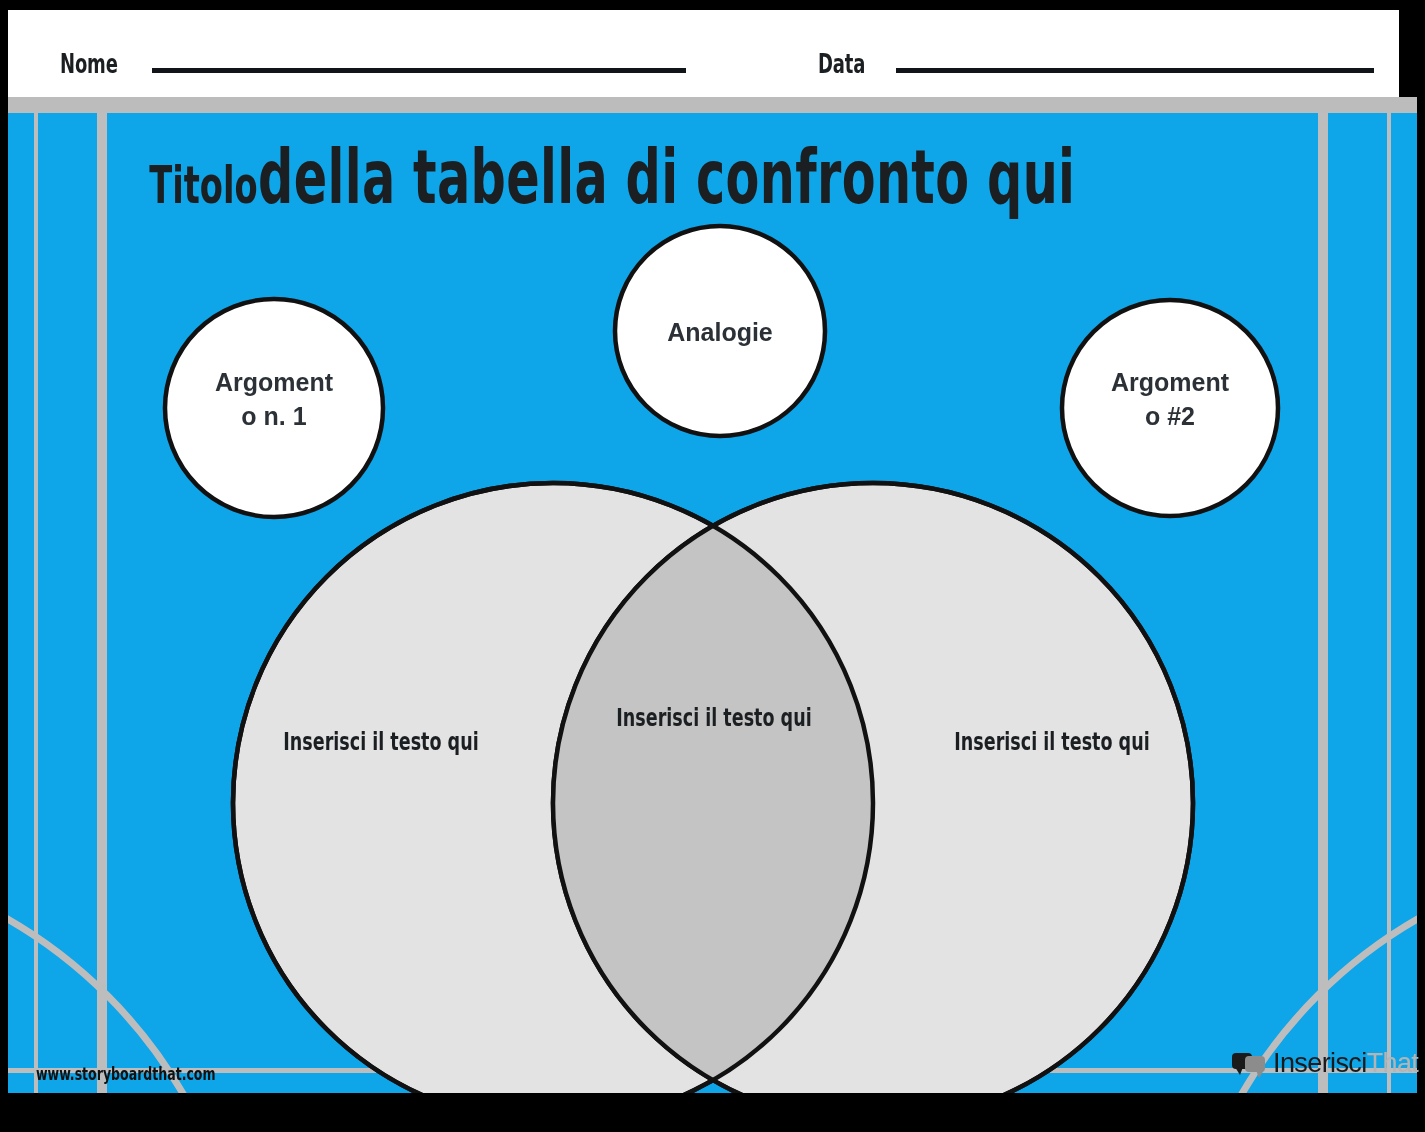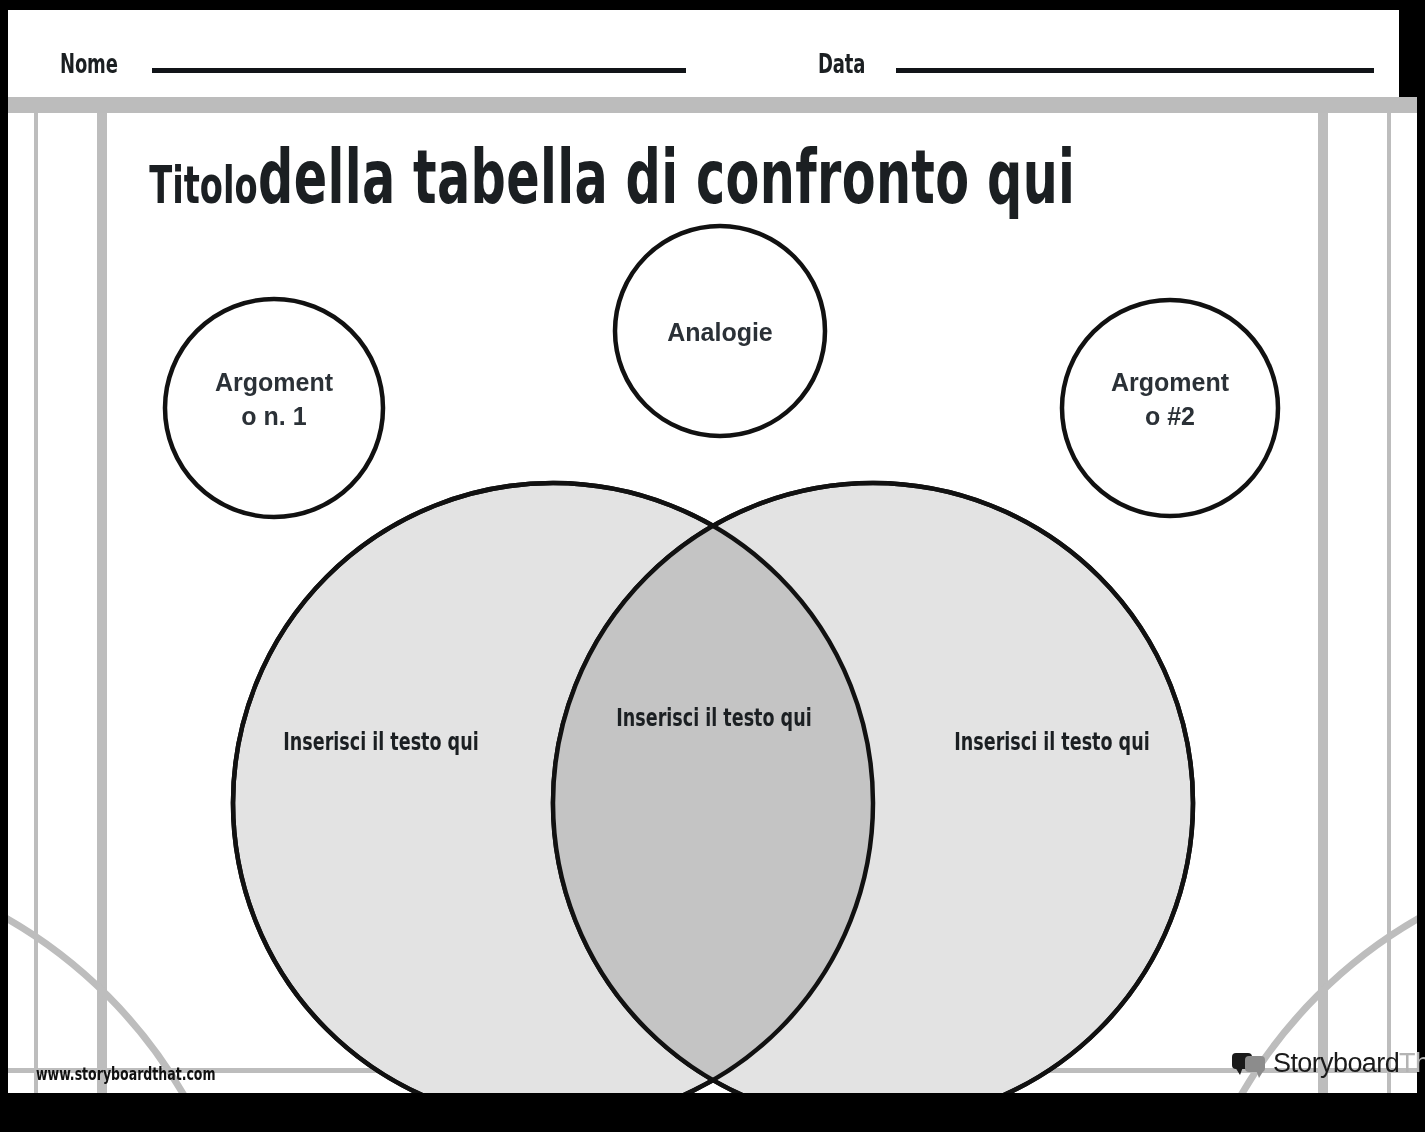--- a/index.html
+++ b/index.html
@@ -67,21 +67,21 @@
     background: #bcbcbc;
   }
 
   
   .body-white {
     position: absolute;
     left: 8px;
     top: 113px;
     width: 1409px;
     height: 980px;
-    background: #ffffff;
+    background: #0ea5e9;
     overflow: hidden;
   }
 
   
   .frame-line { position: absolute; background: #bdbdbd; }
   .v-thin   { left: 26px;   top: 0;    width: 4px;  height: 980px; }
   .v-thick  { left: 89px;   top: 0;    width: 10px; height: 980px; }
   .v-thick-r{ left: 1310px; top: 0;    width: 10px; height: 980px; }
   .v-thin-r { left: 1379px; top: 0;    width: 4px;  height: 980px; }
   .h-bottom { left: 0;      top: 955px;width: 1409px; height: 5px; }
@@ -258,16 +258,16 @@
     </svg>
   </div>
 
   <div class="footer-url">www.storyboardthat.com</div>
 
   <div class="logo">
     <span class="logo-mark">
       <span class="bubble-dark"></span>
       <span class="bubble-gray"></span>
     </span>
-    <span class="logo-text"><span class="logo-sb">Storyboard</span><span class="logo-that">That</span></span>
+    <span class="logo-text"><span class="logo-sb">Inserisci</span><span class="logo-that">That</span></span>
   </div>
 
 </div>
 
 </body></html>

